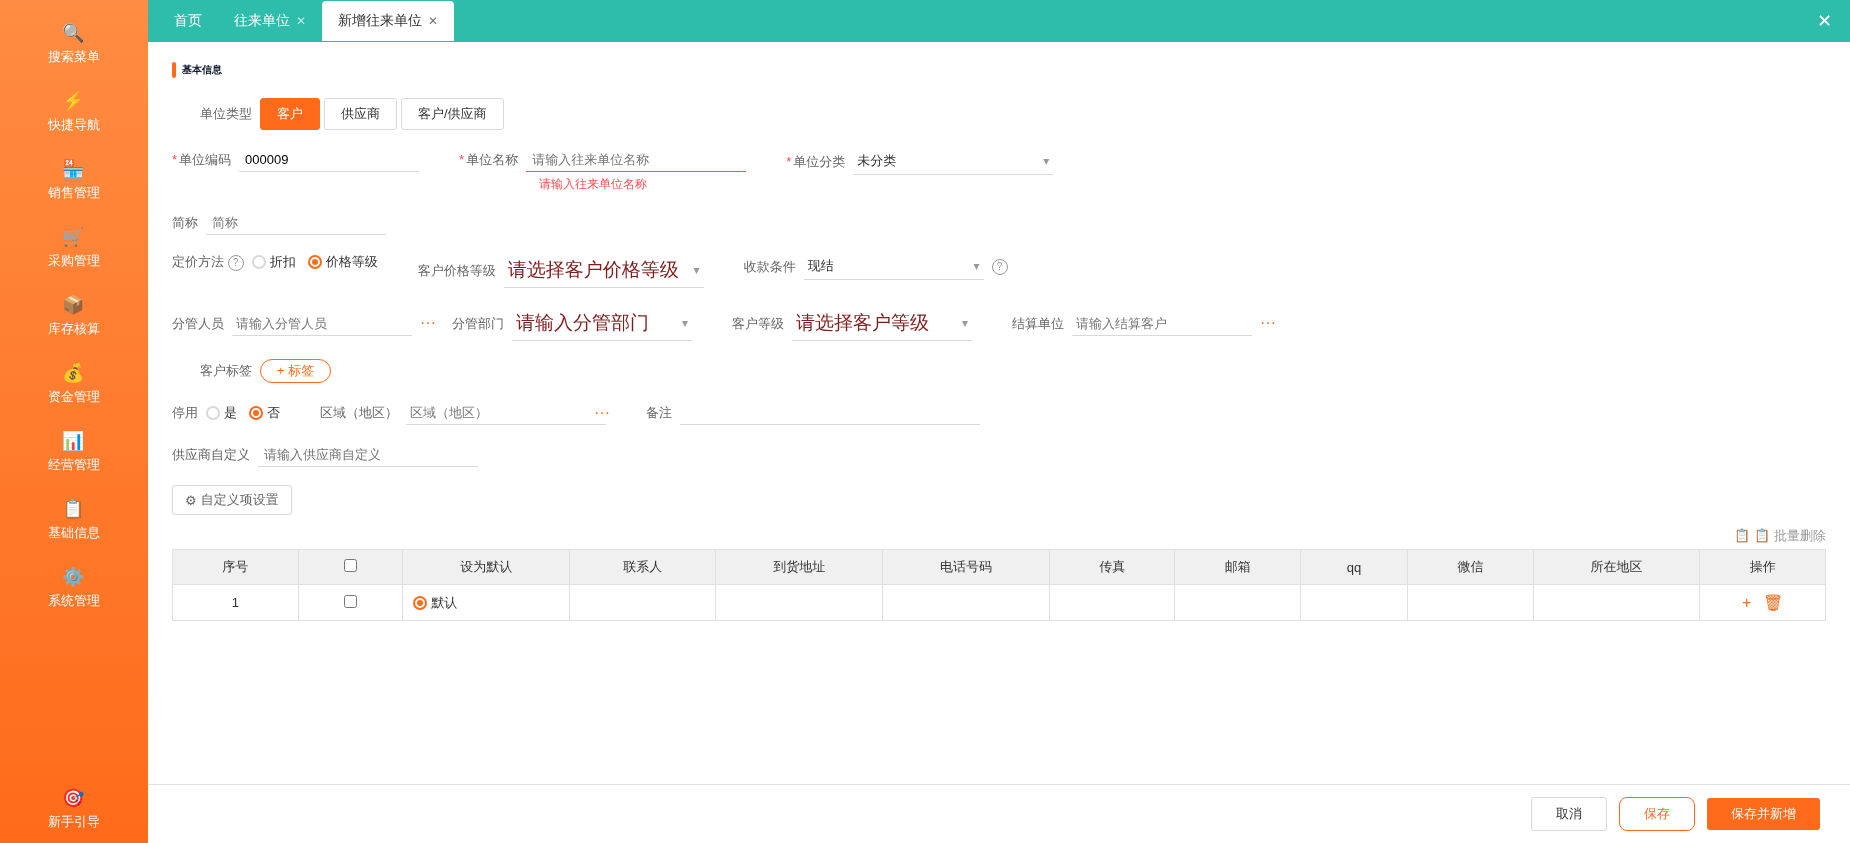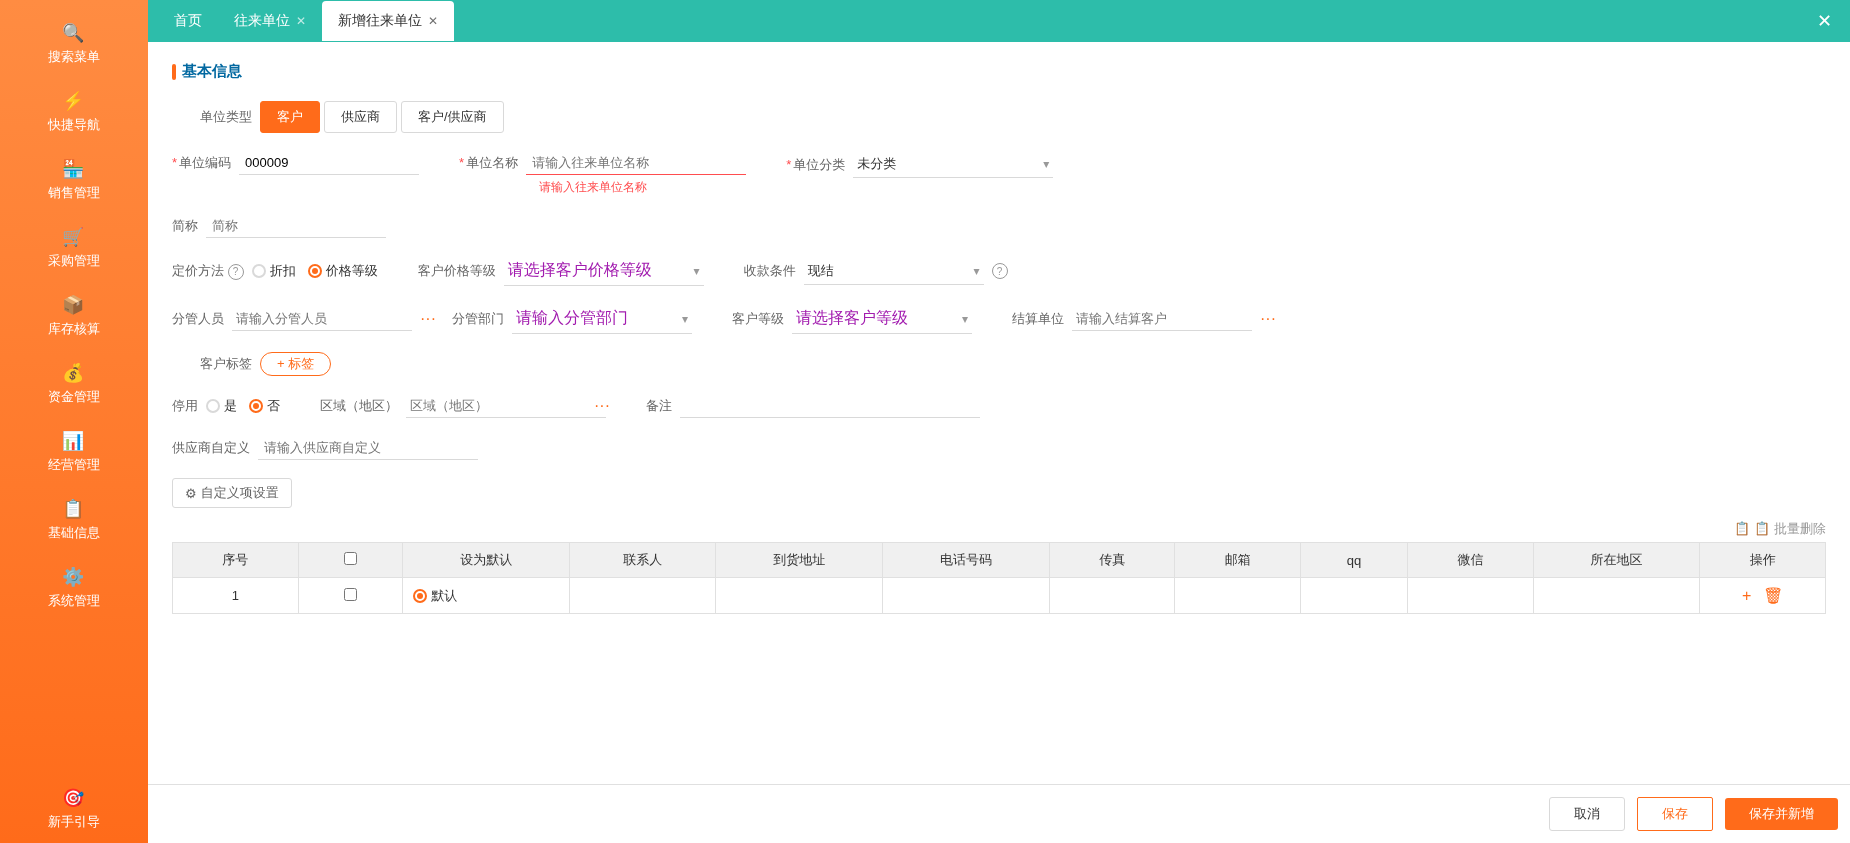--- a/index.html
+++ b/index.html
@@ -88,23 +88,23 @@
       background: white;
       overflow-y: auto;
       padding: 20px 24px;
     }
 
     
     .section-title {
       display: flex;
       align-items: center;
       gap: 6px;
-      font-size: 15px;
+      font-size: 10px;
       font-weight: bold;
-      color: #0369a1;
+      color: #0f172a;
       margin-bottom: 20px;
     }
 
     
     .form-row {
       display: flex;
       align-items: flex-start;
       margin-bottom: 18px;
       gap: 0;
     }
@@ -147,22 +147,22 @@
       min-width: 160px;
       cursor: pointer;
     }
     .dropdown-value {
       flex: 1;
       font-size: 13px;
       color: #333;
     }
     .dropdown-placeholder {
       flex: 1;
-      font-size: 16px;
-      color: #a21caf;
+      font-size: 19px;
+      color: #7f1d1d;
     }
     .dropdown-arrow { color: #999; font-size: 12px; }
 
     
     .radio-group { display: flex; align-items: center; gap: 12px; }
     .radio-item { display: flex; align-items: center; gap: 4px; cursor: pointer; font-size: 13px; color: #333; }
     .radio-circle {
       width: 14px; height: 14px;
       border-radius: 50%;
       border: 2px solid #d9d9d9;
@@ -261,36 +261,36 @@
     }
 
     
     .footer {
       background: white;
       border-top: 1px solid #e0e0e0;
       display: flex;
       justify-content: flex-end;
       align-items: center;
       gap: 12px;
-      padding: 12px 12px;
+      padding: 12px 30px;
       flex-shrink: 0;
     }
     .btn-cancel {
       padding: 7px 24px;
       border: 1px solid #d9d9d9;
       border-radius: 3px;
       cursor: pointer;
       font-size: 13px;
       background: white;
       color: #333;
     }
     .btn-save {
       padding: 7px 24px;
       border: 1px solid #ff6b1a;
-      border-radius: 2px;
+      border-radius: 8px;
       cursor: pointer;
       font-size: 13px;
       background: white;
       color: #ff6b1a;
     }
     .btn-save-new {
       padding: 7px 24px;
       border: none;
       border-radius: 3px;
       cursor: pointer;
@@ -430,21 +430,21 @@
       </div>
     </div>
 
     <div class="form-row" style="gap:40px;">
       <div class="field-item">
         <span class="field-label">简称</span>
         <input class="field-value-input" type="text" style="width: 180px;" placeholder="简称">
       </div>
     </div>
 
-    <div class="form-row" style="gap:40px; align-items:center;">
+    <div class="form-row" style="gap:40px; align-items:flex-start;">
       <div class="field-item">
         <span class="field-label">
           <span>定价方法</span>
           <span class="help-icon">?</span>
         </span>
         <div class="radio-group">
           <div class="radio-item">
             <div class="radio-circle"></div>
             <span>折扣</span>
           </div>

